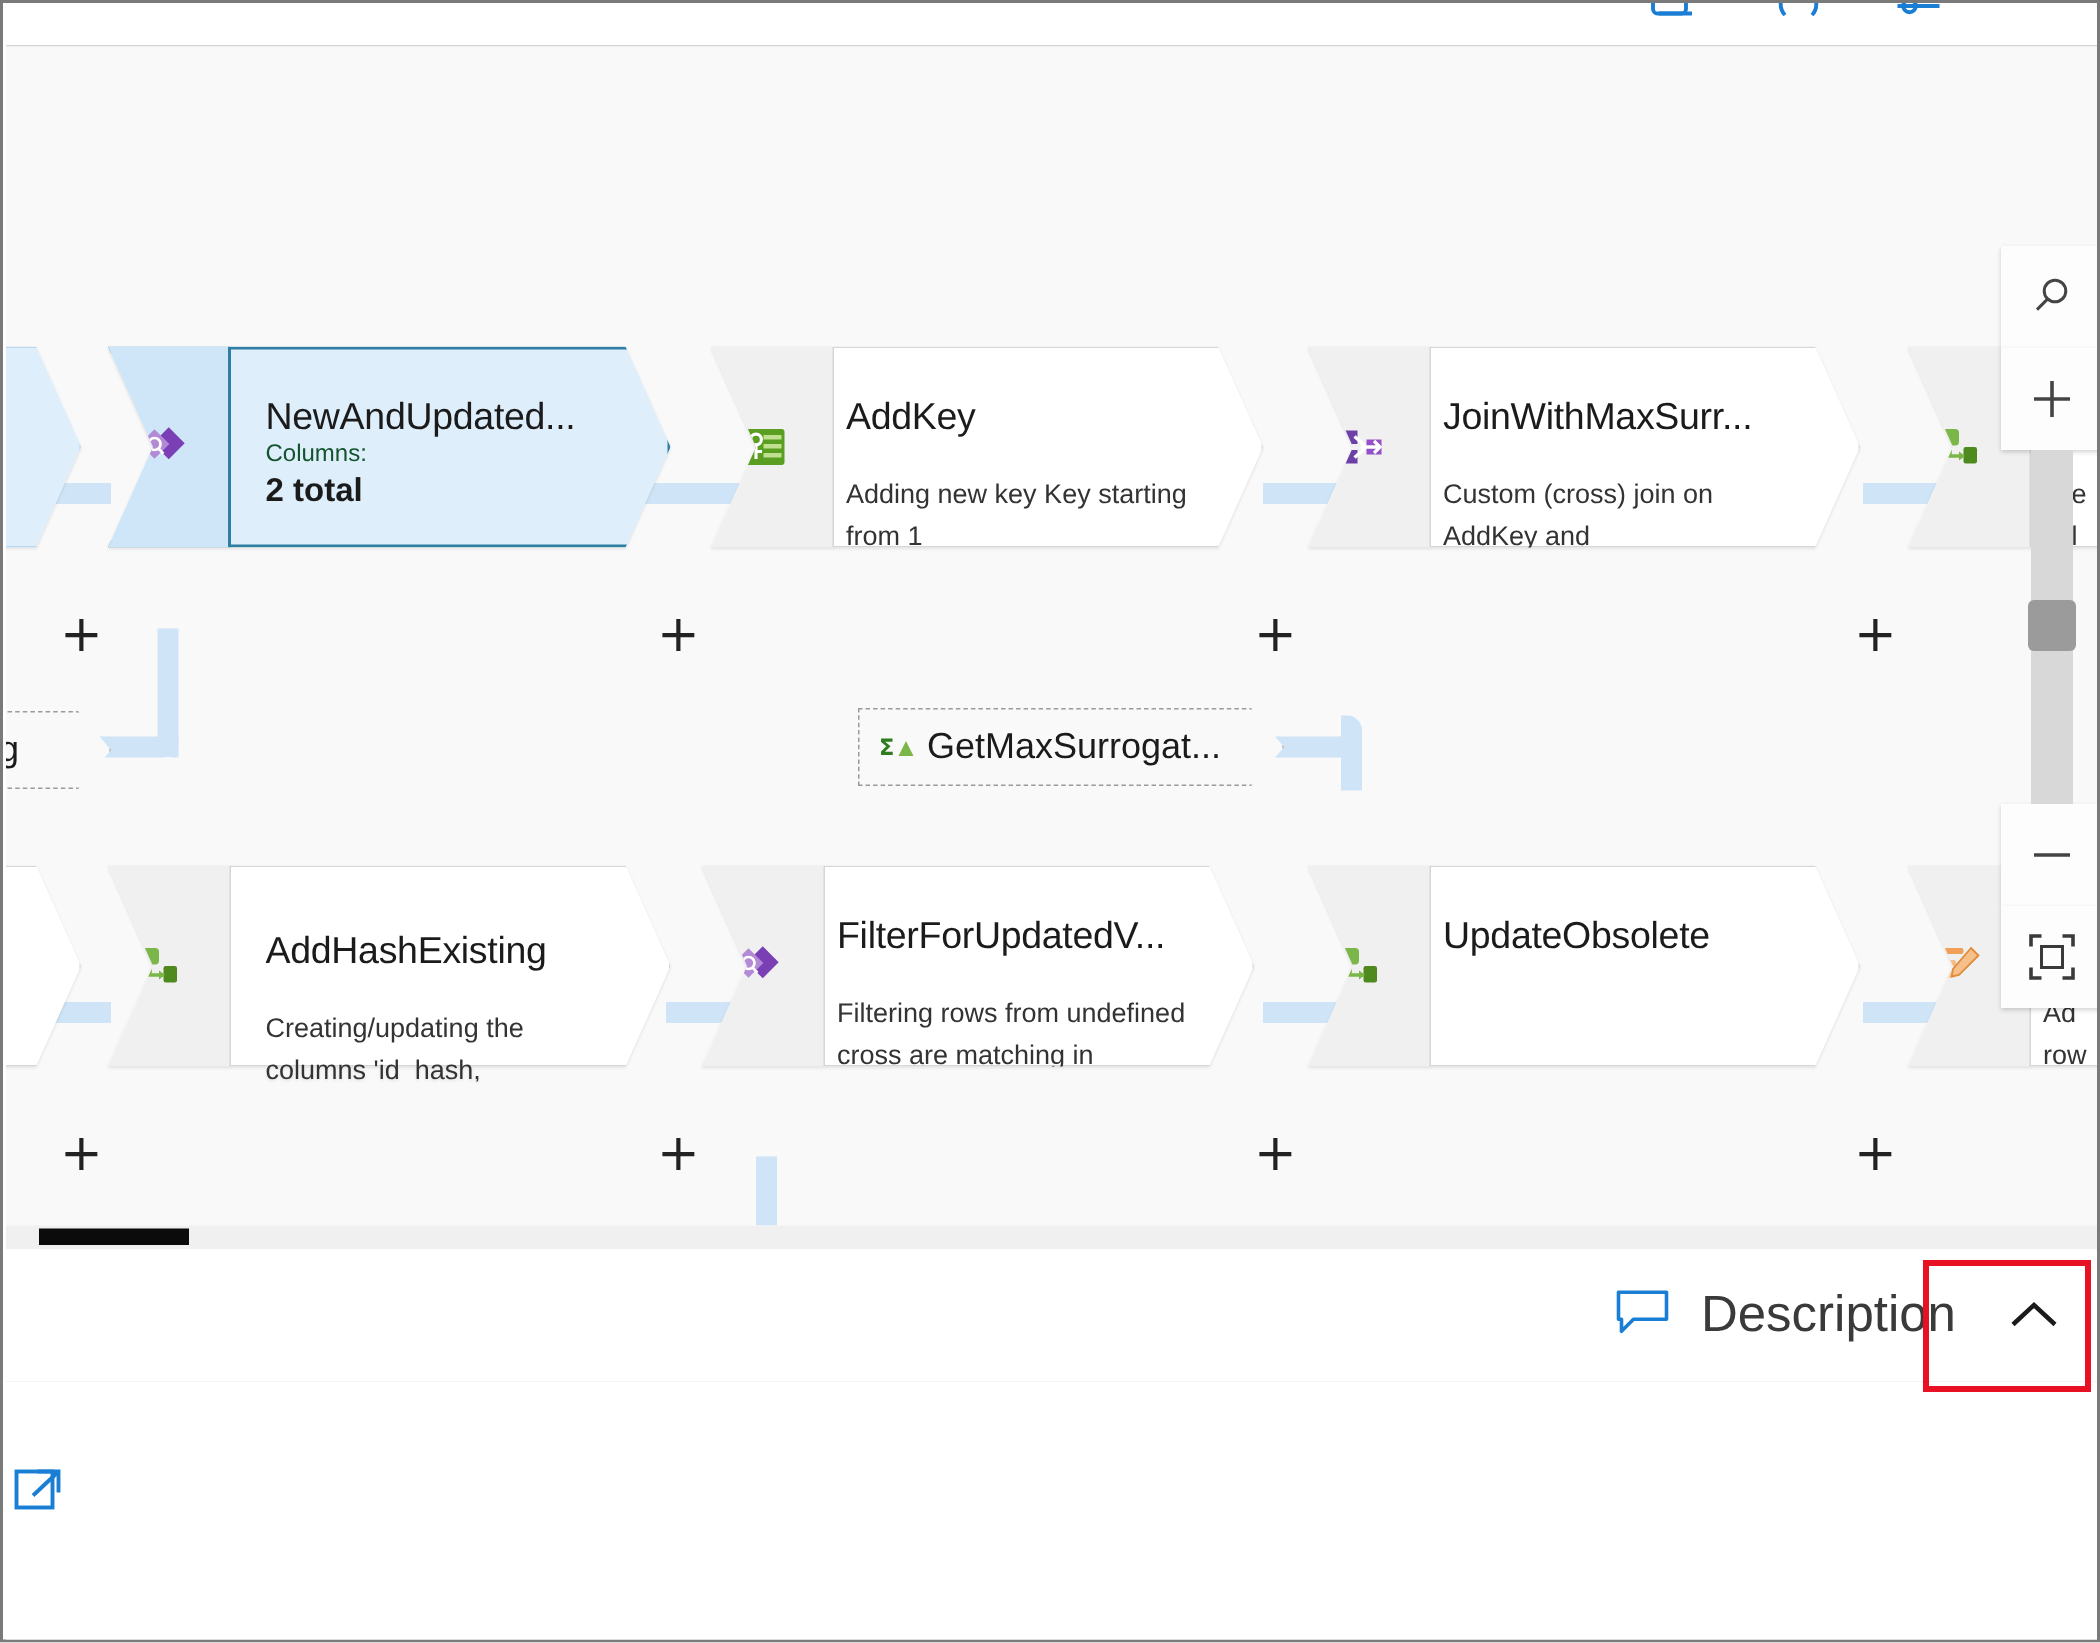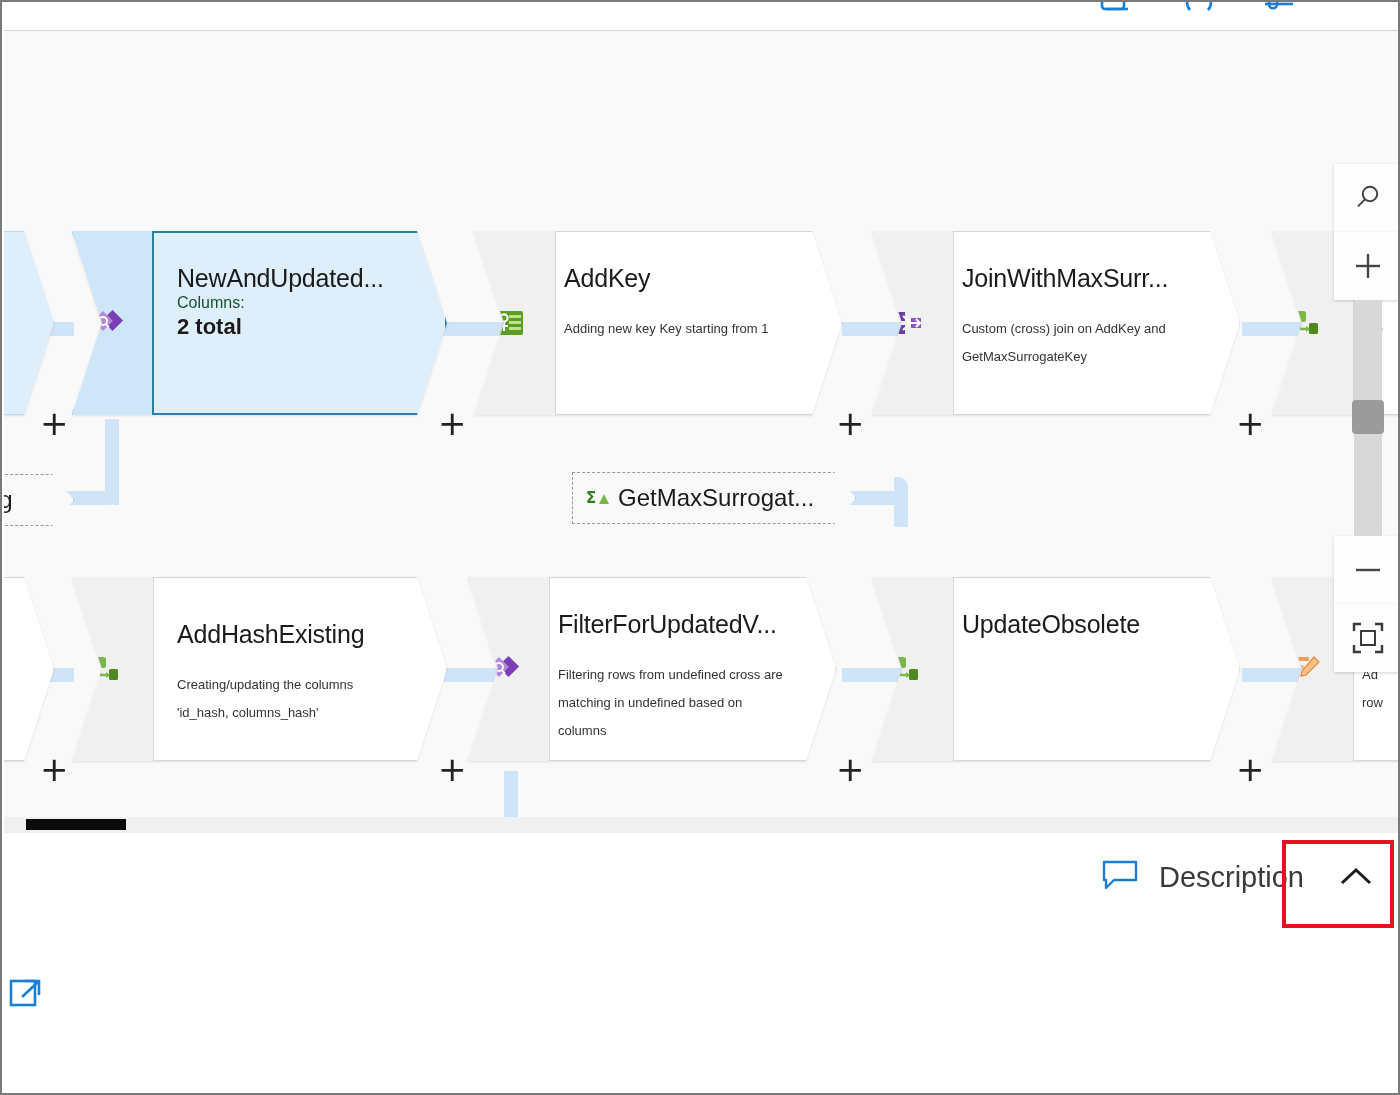--- a/index.html
+++ b/index.html
@@ -35,21 +35,21 @@
   #canvas{
     position:absolute;left:2px;top:29px;width:1396px;height:786px;
     background:#f9f9f9;
     overflow:hidden;
   }
   
   .conn{position:absolute;background:#cfe4f7;}
   
   .node{
     position:absolute;
-    height:184px;
+    height:134px;
     filter:drop-shadow(0 1px 1px rgba(0,0,0,.10));
   }
   .node .body{
     position:absolute;left:0;top:0;width:100%;height:100%;
     background:#ffffff;
     border:1px solid #d6d6d6;
     box-sizing:border-box;
     clip-path:polygon(0 0, calc(100% - 30px) 0, 100% 50%, calc(100% - 30px) 100%, 0 100%, 30px 50%);
   }
   .node .icon-pane{
@@ -67,21 +67,21 @@
   .node .text-pane{
     position:absolute;left:90px;top:0;right:44px;height:100%;
     overflow:hidden;
   }
   .node .node-title{
     font-size:25px;color:#1b1b1b;font-weight:400;
     margin-top:33px;white-space:nowrap;overflow:hidden;
     letter-spacing:-0.2px;
   }
   .node .node-desc{
-    font-size:13px;color:#333333;line-height:28px;
+    font-size:18px;color:#333333;line-height:28px;
     margin-top:22px;
   }
   .node .node-sub-label{
     font-size:16px;color:#14532d;line-height:20px;
   }
   .node .node-sub-value{
     font-size:22px;color:#1b1b1b;font-weight:700;line-height:28px;
   }
   
   .node.selected .body{background:#deeefb;border:2px solid #2e7fa3;}
@@ -142,21 +142,21 @@
   }
   
   #desc-bar{
     position:absolute;left:2px;top:831px;width:1396px;height:88px;
     background:#ffffff;border-bottom:1px solid #d0d0d0;
   }
   #desc-group{
     position:absolute;right:96px;top:50%;transform:translateY(-50%);
     display:flex;align-items:center;gap:20px;
   }
-  #desc-label{font-size:29px;color:#3a3a3a;}
+  #desc-label{font-size:34px;color:#3a3a3a;}
   #desc-collapse{
     position:absolute;right:16px;top:50%;transform:translateY(-50%);
     width:56px;height:56px;display:flex;align-items:center;justify-content:center;
     cursor:pointer;
   }
   #desc-highlight{
     position:absolute;right:4px;top:838px;width:112px;height:88px;
     border:4px solid #e81123;box-sizing:border-box;
     z-index:60;pointer-events:none;
   }

